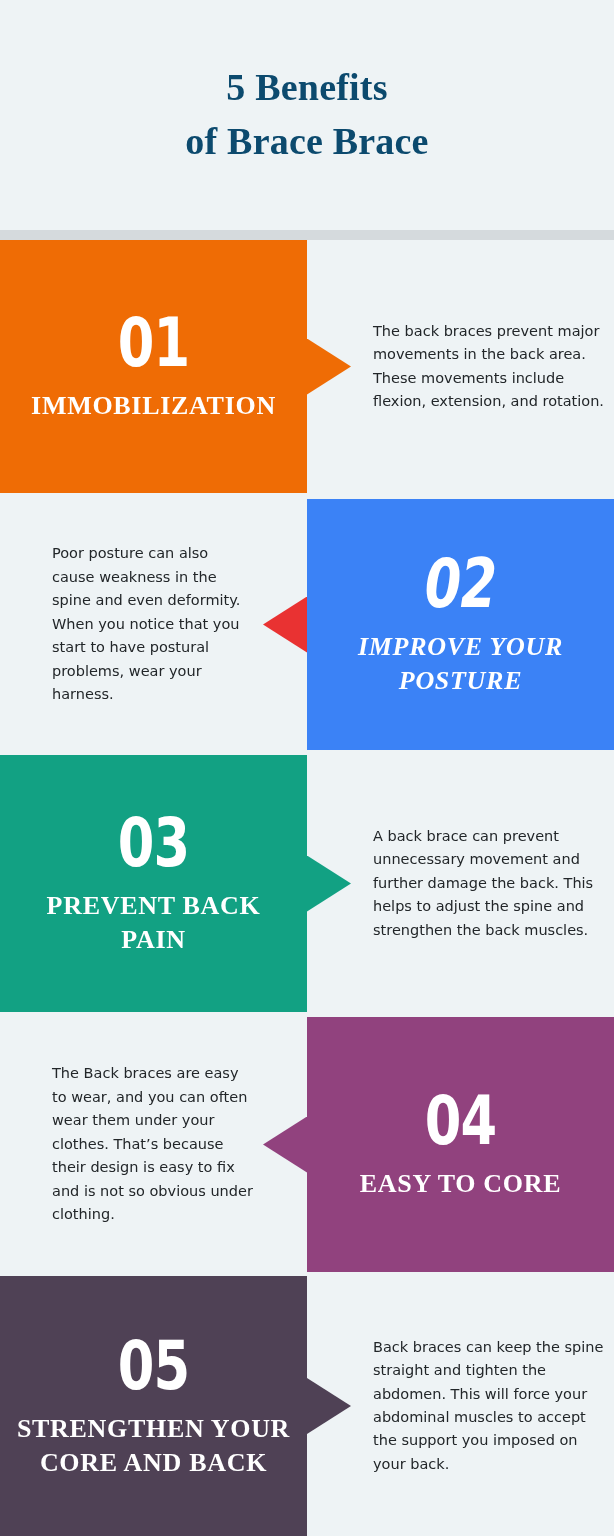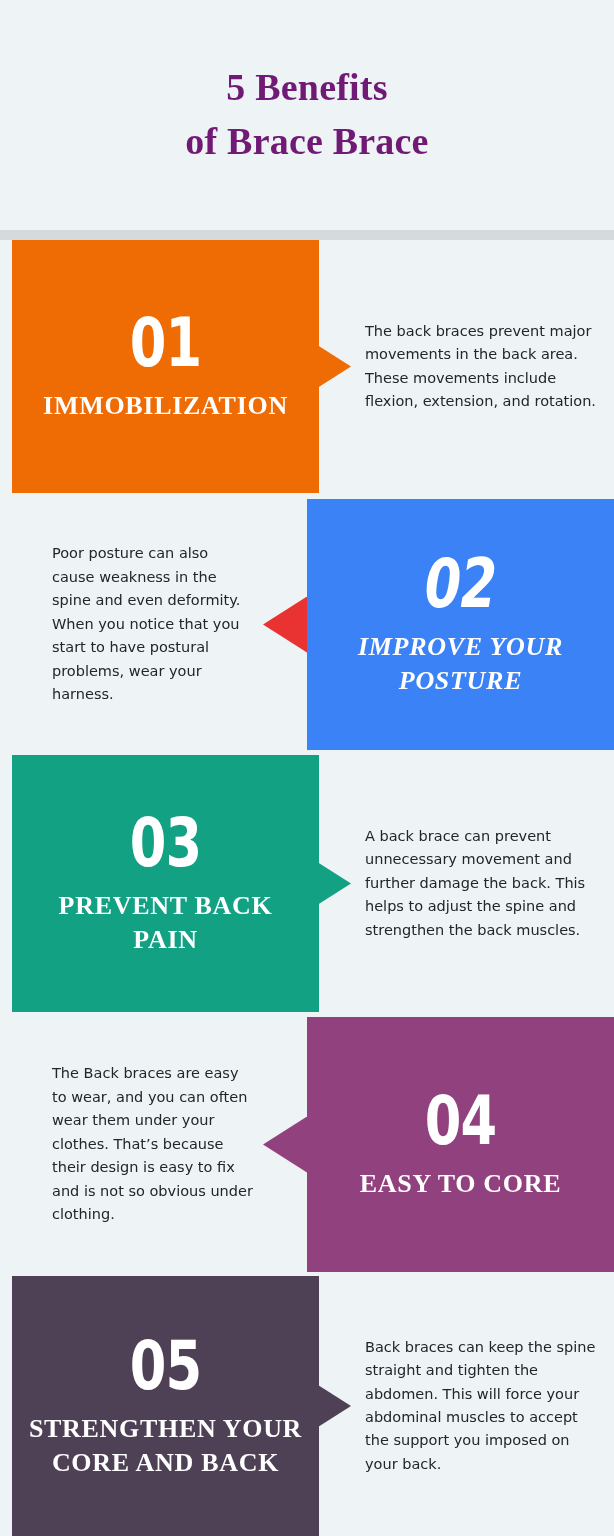--- a/index.html
+++ b/index.html
@@ -29,21 +29,21 @@
     display:flex;
     flex-direction:column;
     align-items:center;
     justify-content:center;
   }
   .header-title {
     font-family:"Liberation Serif", serif;
     font-weight:700;
     font-size:38px;
     line-height:1.42;
-    color:#701a75;
+    color:#0c4a6e;
     text-align:center;
     letter-spacing:0.2px;
   }
   .header-title .line2 { display:block; }
 
   .header-rule {
     position:absolute;
     left:0; top:230px;
     width:614px;
     height:10px;
@@ -63,21 +63,21 @@
     position:absolute;
     top:0;
     width:307px;
     height:100%;
     display:flex;
     flex-direction:column;
     align-items:center;
     justify-content:center;
     padding:0 16px;
   }
-  .row.left  .panel { left:12px; }
+  .row.left  .panel { left:0; }
   .row.right .panel { right:0; }
 
   .panel-number {
     font-family:"Liberation Sans Narrow","DejaVu Sans Condensed","Liberation Sans", sans-serif;
     font-weight:700;
     font-size:68px;
     line-height:0.96;
     color:#ffffff;
     letter-spacing:-1px;
     transform:scaleX(0.86);
@@ -107,21 +107,21 @@
 
   
   .body {
     position:absolute;
     top:0;
     width:307px;
     height:100%;
     display:flex;
     align-items:center;
   }
-  .row.left  .body { right:8px;  padding:0 8px 0 66px; }
+  .row.left  .body { right:0;  padding:0 8px 0 66px; }
   .row.right .body { left:12px;   padding:0 66px 0 40px; }
 
   .body-text {
     font-family:"DejaVu Sans", sans-serif;
     font-size:14.5px;
     line-height:1.62;
     color:#222629;
   }
 
   

